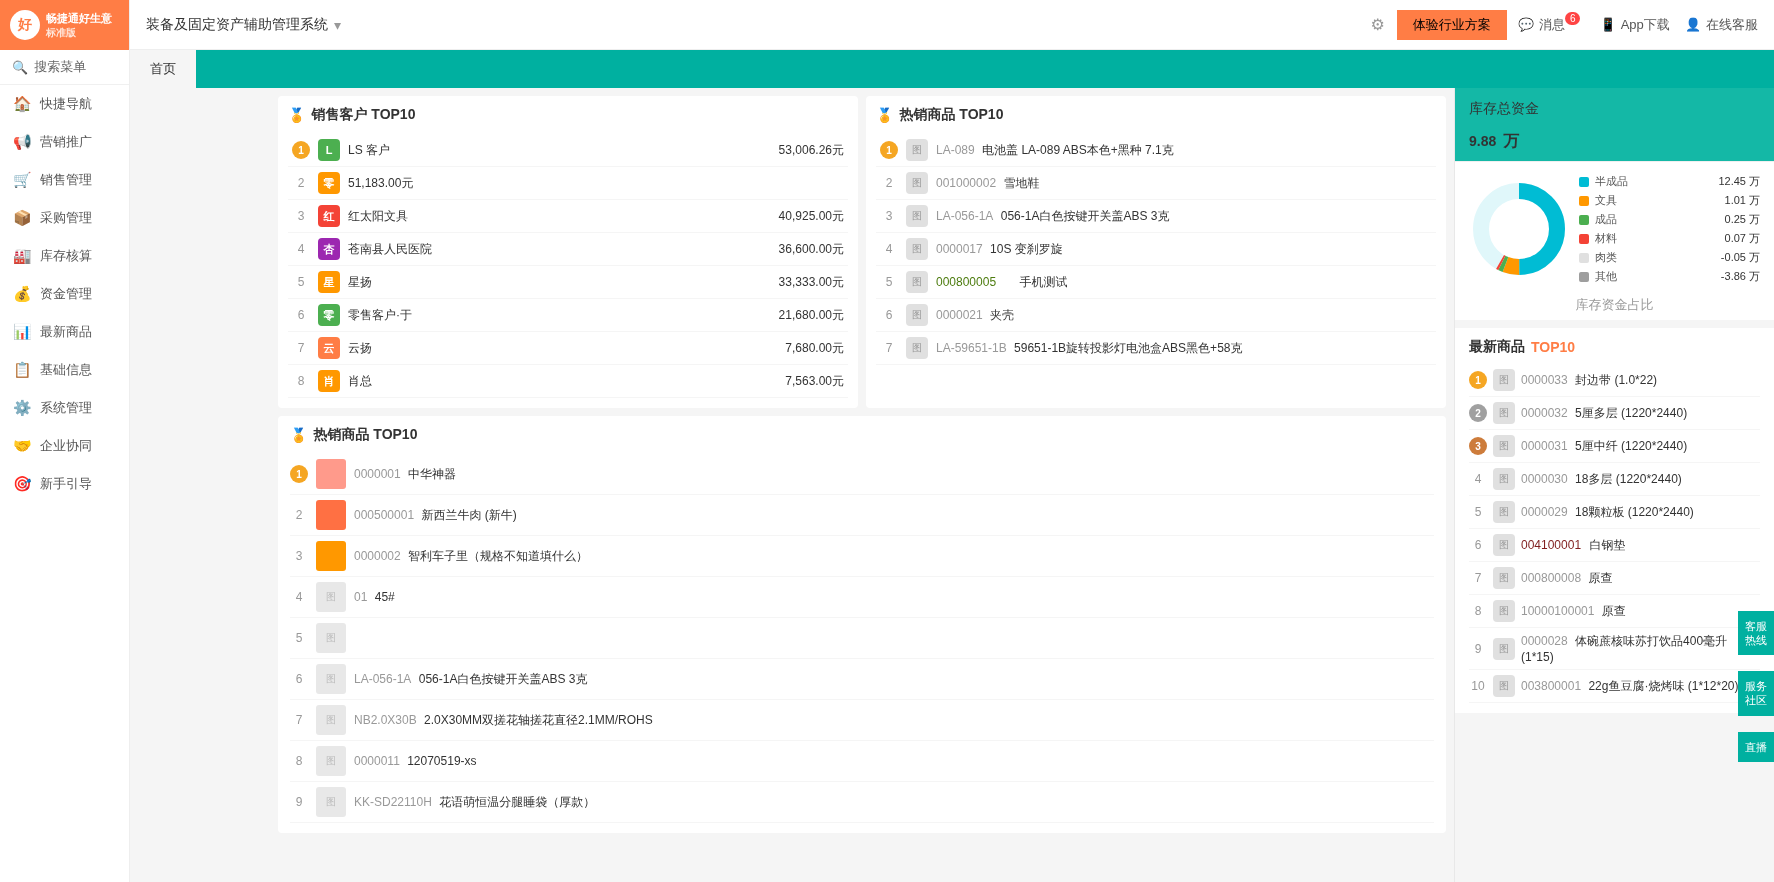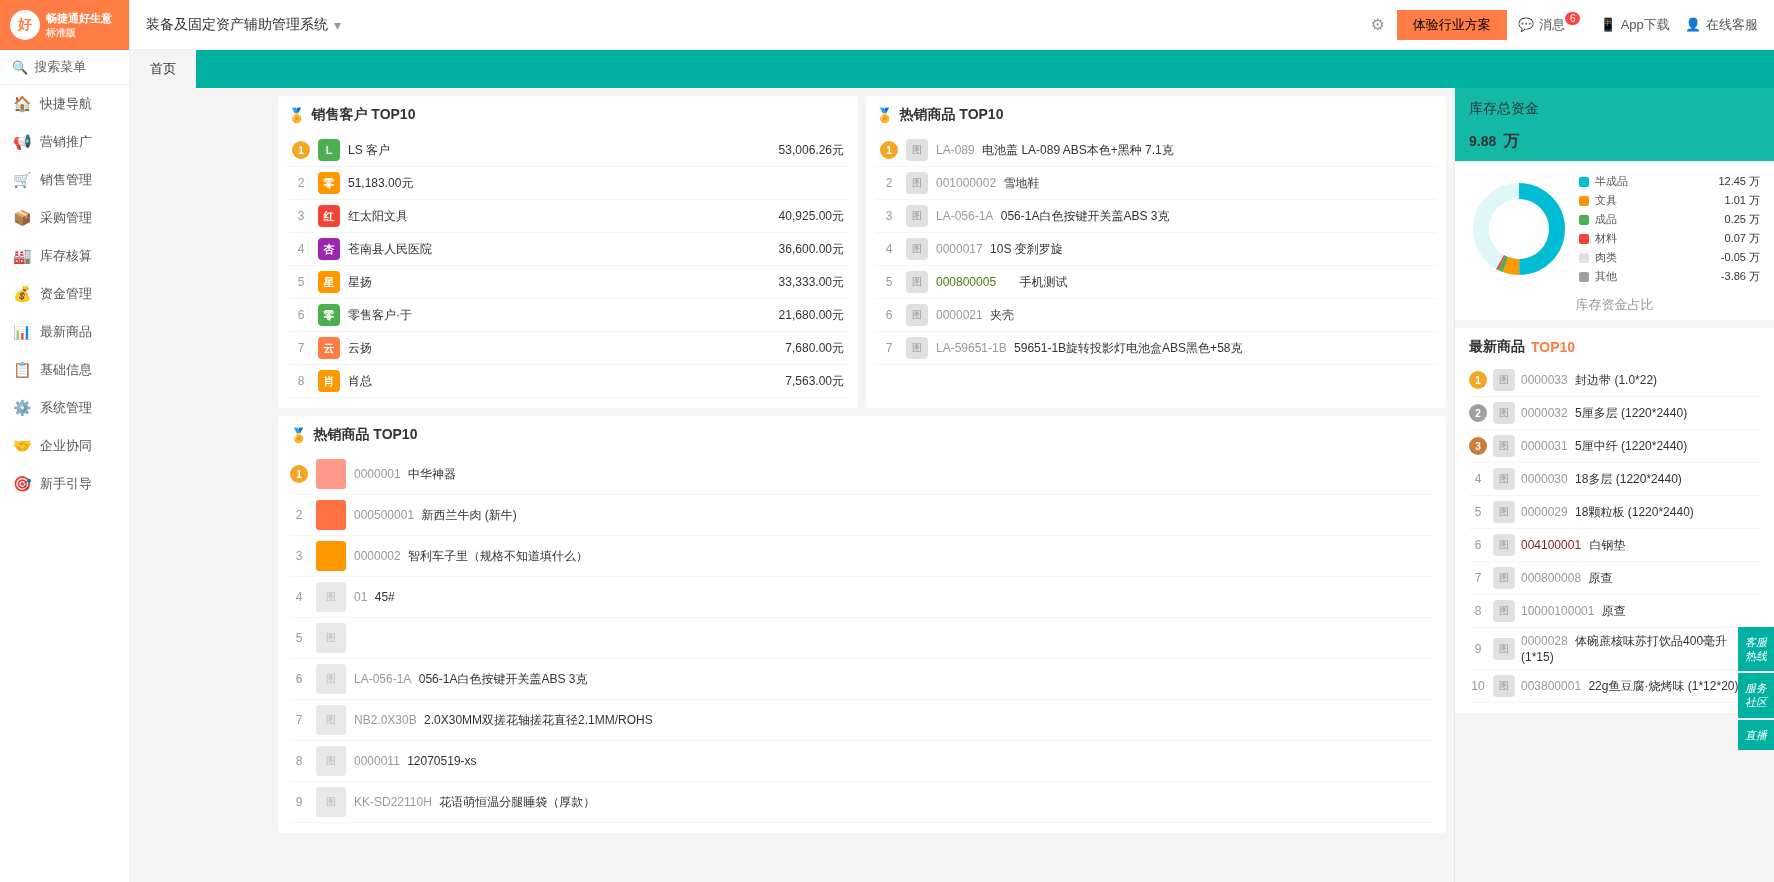--- a/index.html
+++ b/index.html
@@ -283,25 +283,24 @@
       display: flex; align-items: center; gap: 6px;
       padding: 5px 0;
       border-bottom: 1px solid #f5f5f5;
     }
     .latest-row-name { flex: 1; font-size: 12px; color: #333; }
 
     
     .float-btn {
       position: fixed;
       right: 0;
-      bottom: 132px;
+      bottom: 120px;
       display: flex;
       flex-direction: column;
-      gap: 2px;
-      font-style: italic;
+      gap: 16px;
     }
     .float-btn-item {
       background: #00b0a0;
       color: #fff;
       font-size: 11px;
       padding: 8px 6px;
       cursor: pointer;
       text-align: center;
       width: 36px;
       line-height: 1.3;

